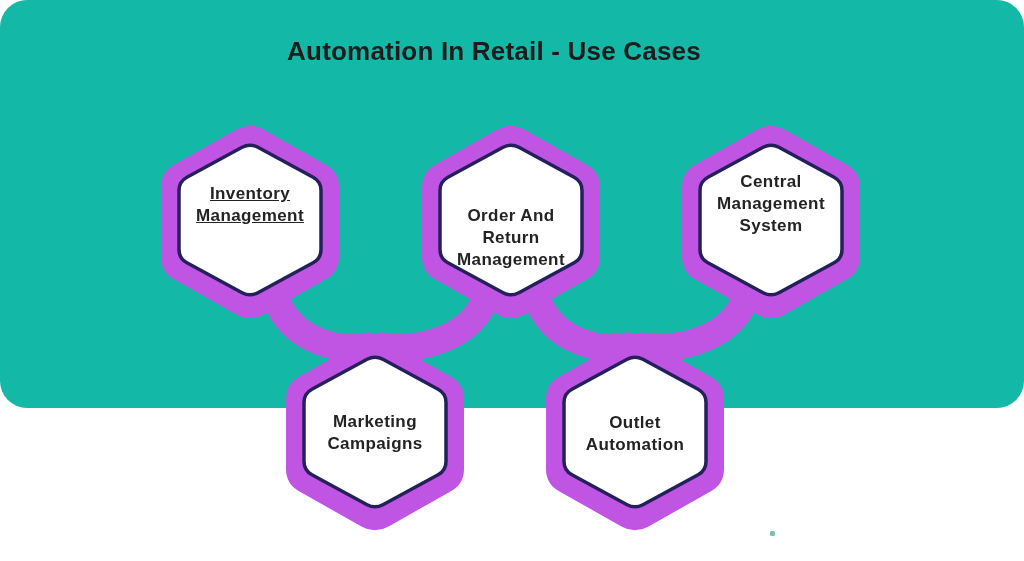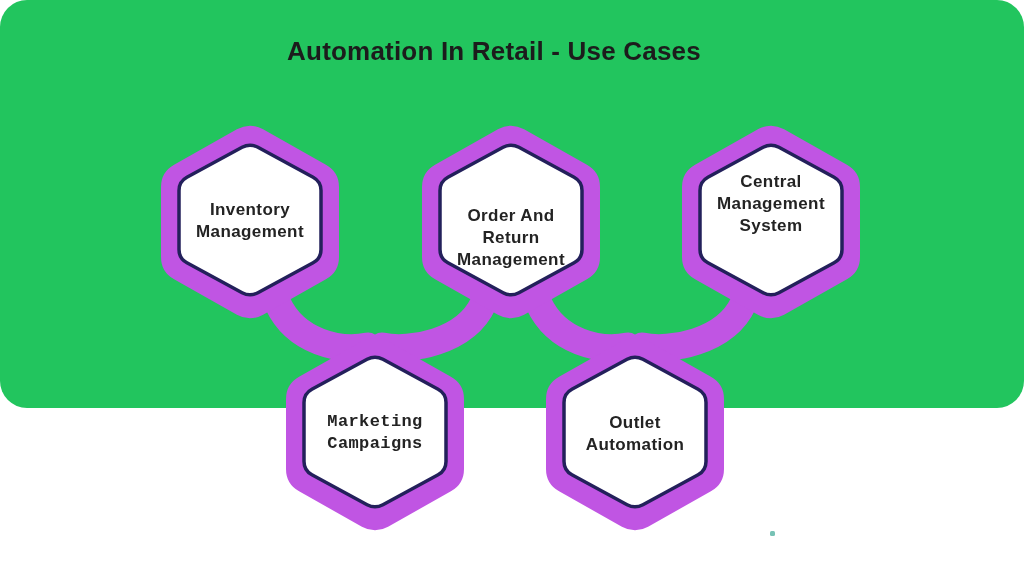--- a/index.html
+++ b/index.html
@@ -8,21 +8,21 @@
     background: #ffffff;
     width: 1024px;
     height: 561px;
     overflow: hidden;
     font-family: "Liberation Sans", sans-serif;
   }
   .stage {
     position: relative;
     width: 1024px;
     height: 408px;
-    background: #22c55e;
+    background: #14b8a6;
     border-radius: 27px;
   }
   .title {
     position: absolute;
     top: 36px;
     left: 0;
     width: 988px;
     margin: 0;
     text-align: center;
     font-size: 26px;
@@ -84,28 +84,28 @@
         <path d="M361.9,341.3 Q375,334 388.1,341.3 L450.9,376.7 Q464,384 464.0,399.0 L464.0,469.0 Q464,484 450.9,491.3 L388.1,526.7 Q375,534 361.9,526.7 L299.1,491.3 Q286,484 286.0,469.0 L286.0,399.0 Q286,384 299.1,376.7 Z" fill="#c055e3"></path>
         <path d="M367.1,359.3 Q375,355 382.9,359.3 L438.1,389.2 Q446,393.5 446.0,402.5 L446.0,461.5 Q446,470.5 438.1,474.8 L382.9,504.7 Q375,509 367.1,504.7 L311.9,474.8 Q304,470.5 304.0,461.5 L304.0,402.5 Q304,393.5 311.9,389.2 Z" fill="#ffffff" stroke="#23205b" stroke-width="3.5" stroke-linejoin="round"></path>
       </g>
       <g>
         <path d="M621.9,341.3 Q635,334 648.1,341.3 L710.9,376.7 Q724,384 724.0,399.0 L724.0,469.0 Q724,484 710.9,491.3 L648.1,526.7 Q635,534 621.9,526.7 L559.1,491.3 Q546,484 546.0,469.0 L546.0,399.0 Q546,384 559.1,376.7 Z" fill="#c055e3"></path>
         <path d="M627.1,359.3 Q635,355 642.9,359.3 L698.1,389.2 Q706,393.5 706.0,402.5 L706.0,461.5 Q706,470.5 698.1,474.8 L642.9,504.7 Q635,509 627.1,504.7 L571.9,474.8 Q564,470.5 564.0,461.5 L564.0,402.5 Q564,393.5 571.9,389.2 Z" fill="#ffffff" stroke="#23205b" stroke-width="3.5" stroke-linejoin="round"></path>
       </g>
     </svg>
 
   <div id="labels">
-    <div class="hex-label" style="left: 250px; top: 221px; color: rgb(35, 35, 35);">Inventory
+    <div class="hex-label" style="left: 250px; top: 205px; color: rgb(35, 35, 35); text-decoration: underline;">Inventory
 Management</div>
     <div class="hex-label" style="left: 511px; top: 238px; color: rgb(35, 35, 35);">Order And
 Return
 Management</div>
     <div class="hex-label" style="left: 771px; top: 204px; color: rgb(35, 35, 35);">Central
 Management
 System</div>
-    <div class="hex-label" style="left: 375px; top: 433px; color: rgb(35, 35, 35); font-family: Liberation Mono, monospace;">Marketing
+    <div class="hex-label" style="left: 375px; top: 433px; color: rgb(35, 35, 35);">Marketing
 Campaigns</div>
     <div class="hex-label" style="left: 635px; top: 434px; color: rgb(35, 35, 35);">Outlet
 Automation</div>
   </div>
 
   <span class="accent-dot" id="accentDot" style="left: 770px; top: 531px; background: rgb(74, 174, 156);"></span>
 </div>
 
 </body></html>

